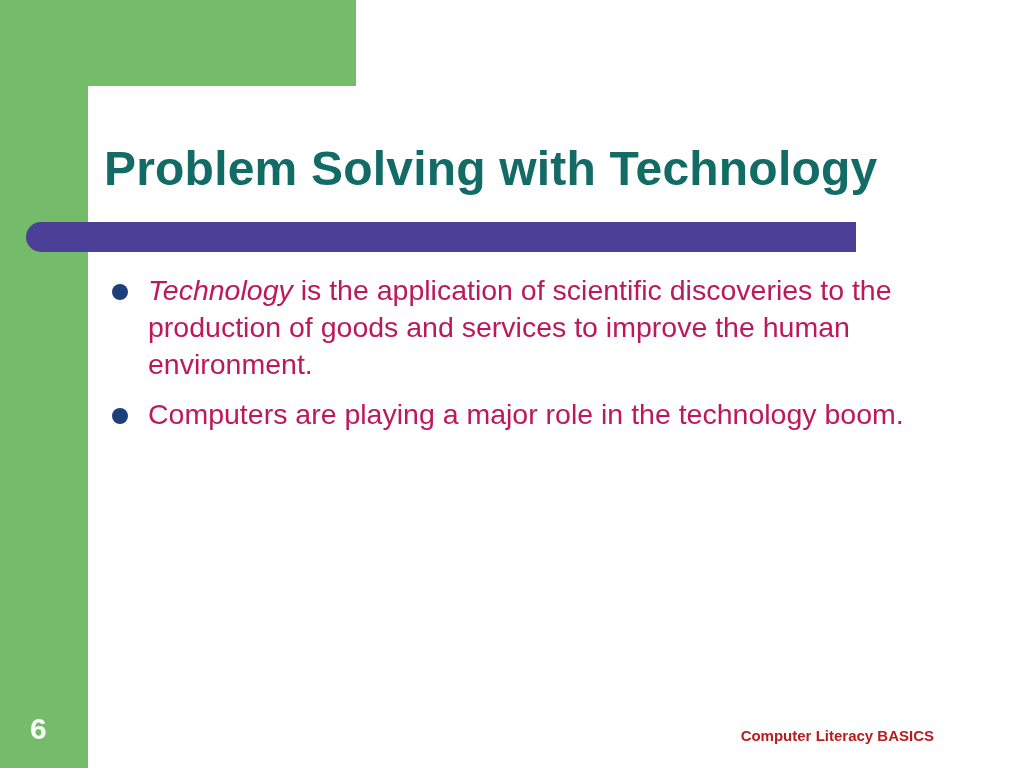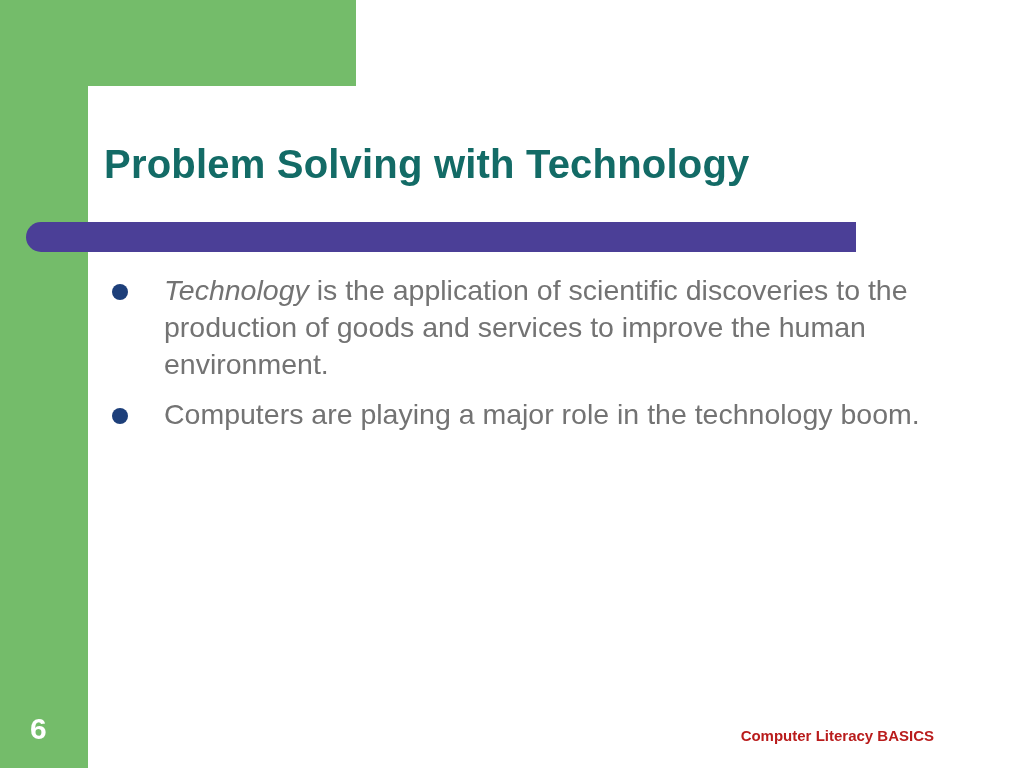--- a/index.html
+++ b/index.html
@@ -47,21 +47,21 @@
     height: 682px;
     background: #ffffff;
     border-top-left-radius: 26px;
   }
   
   .title {
     position: absolute;
     left: 104px;
     top: 141px;
     width: 880px;
-    font-size: 40px;
+    font-size: 48px;
     font-weight: bold;
     color: #136b66;
     letter-spacing: 0.2px;
     line-height: 1.15;
   }
   
   .rule-bar {
     position: absolute;
     left: 26px;
     top: 222px;
@@ -87,23 +87,22 @@
     width: 16px;
     height: 16px;
     border-radius: 50%;
     background: #1d3f7a;
     margin: 12px 20px 0 8px;
   }
   .bullet-text {
     flex: 1 1 auto;
     font-size: 28.5px;
     line-height: 1.29;
-    color: #737373;
+    color: #be185d;
     max-width: 800px;
-    margin-left: 16px;
   }
   .bullet-text .em {
     font-style: italic;
   }
   
   .slide-number {
     position: absolute;
     left: 30px;
     bottom: 22px;
     font-size: 30px;

